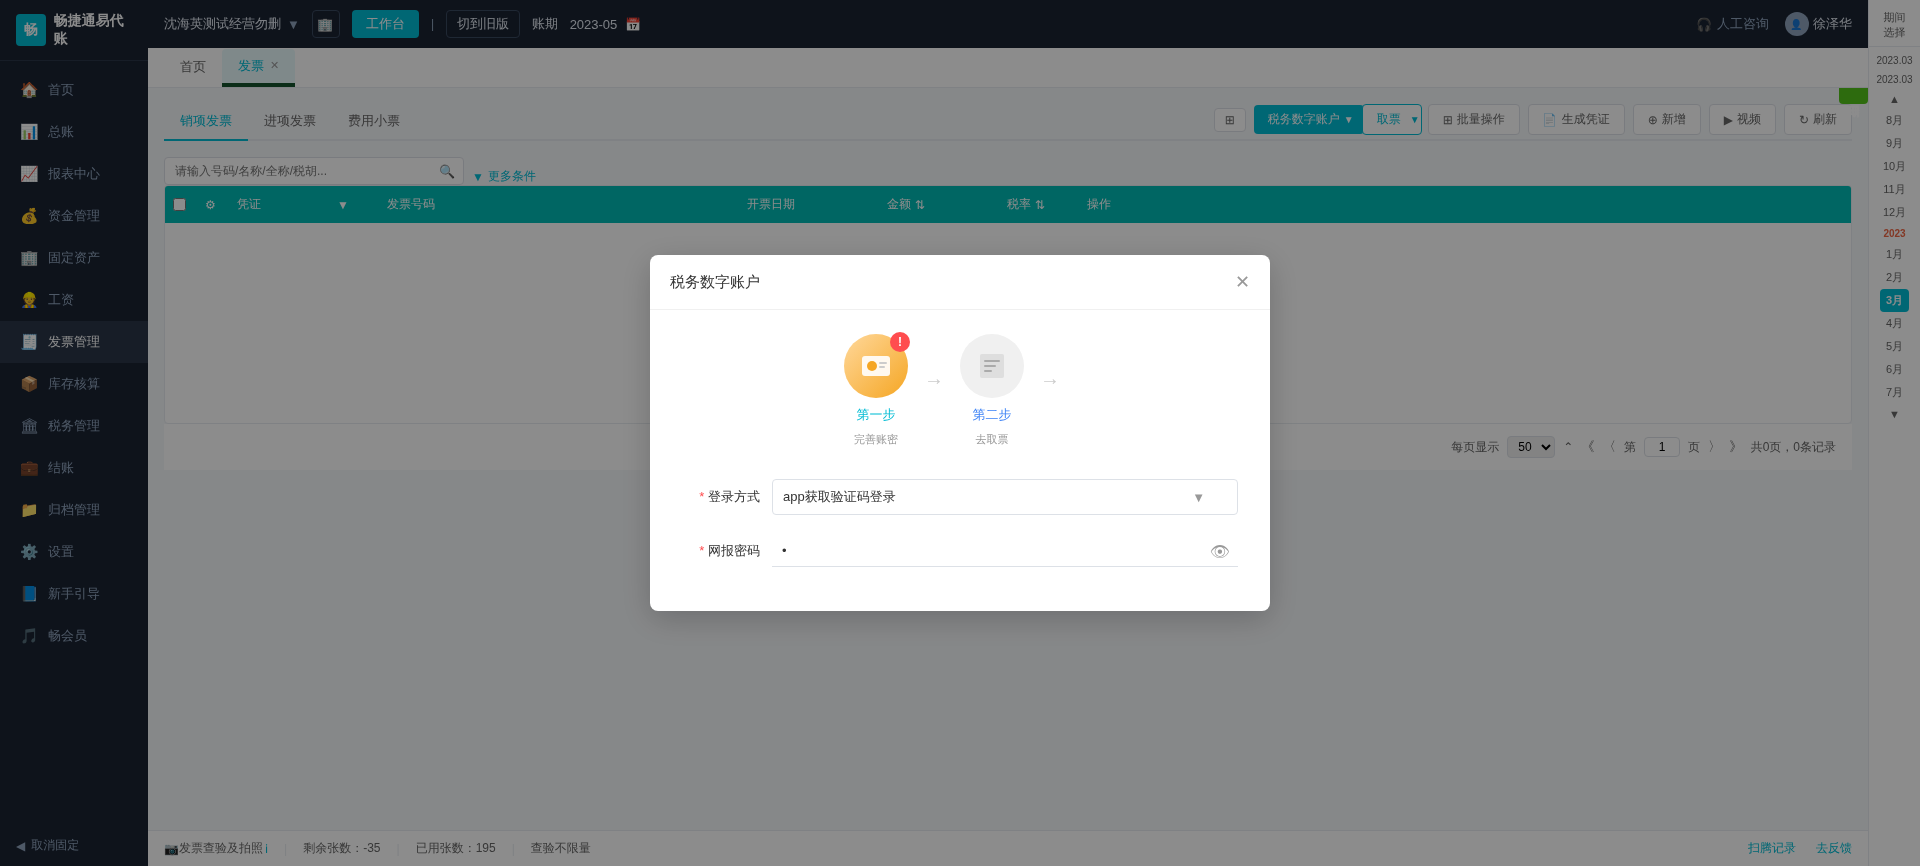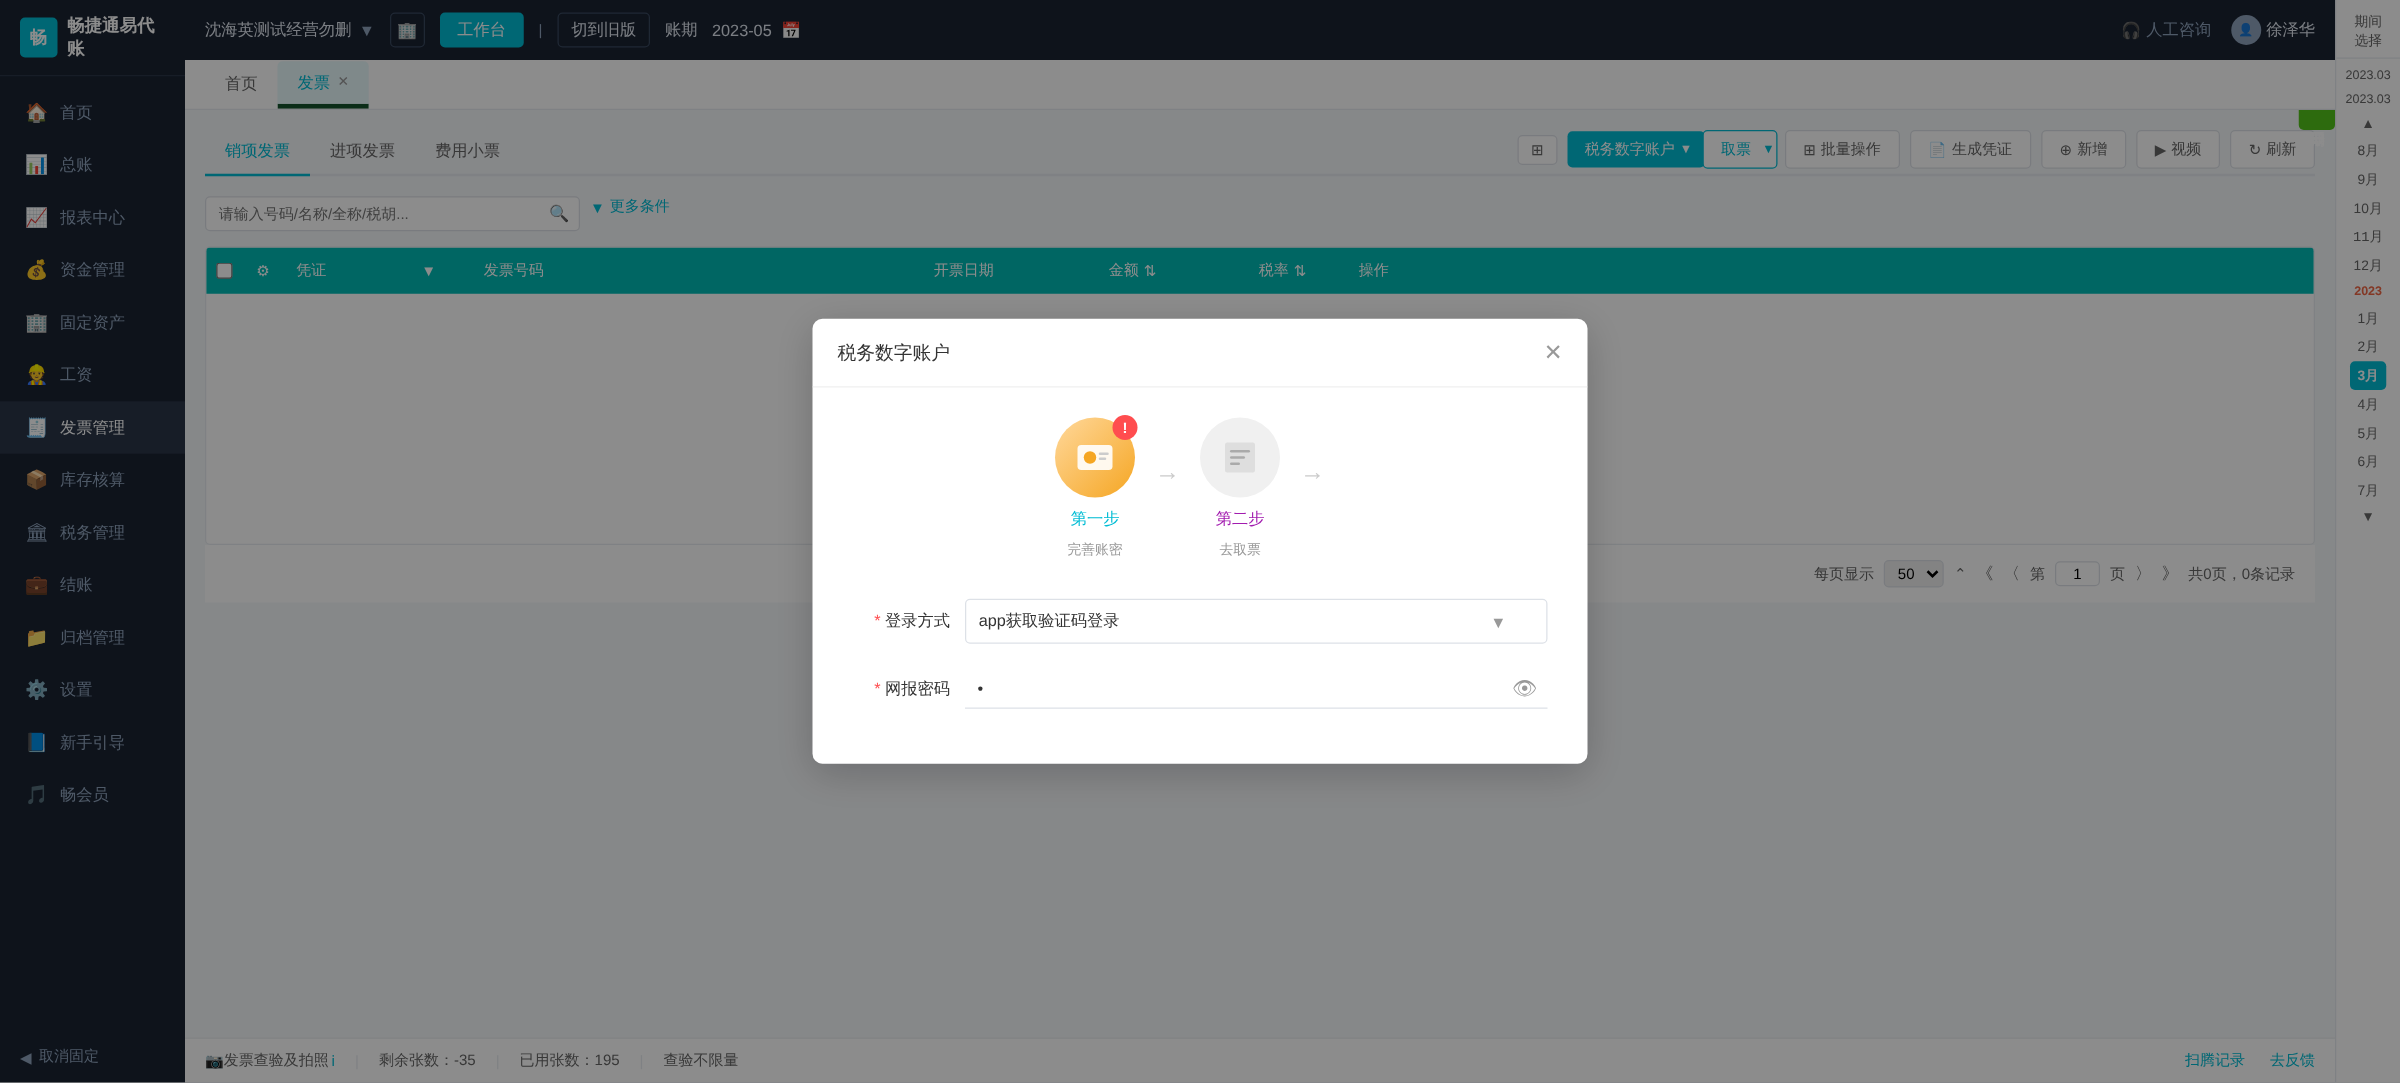--- a/index.html
+++ b/index.html
@@ -38,21 +38,21 @@
 
     
     .content { flex: 1; padding: 16px; overflow: auto; background: #f5f7fa; }
 
     
     .sub-tabs { display: flex; gap: 0; margin-bottom: 16px; border-bottom: 2px solid #e8ecf0; }
     .sub-tab { padding: 8px 16px; color: #666; cursor: pointer; font-size: 13px; border-bottom: 2px solid transparent; margin-bottom: -2px; }
     .sub-tab.active { color: #00bcd4; border-bottom: 2px solid #00bcd4; }
 
     
-    .toolbar { display: flex; align-items: flex-start; gap: 8px; margin-bottom: 12px; }
+    .toolbar { display: flex; align-items: flex-end; gap: 8px; }
     .toolbar-search { flex: 1; max-width: 300px; position: relative; }
     .toolbar-search input { width: 100%; padding: 6px 30px 6px 10px; border: 1px solid #dde1e7; border-radius: 4px; font-size: 12px; color: #999; }
     .toolbar-search-icon { position: absolute; right: 8px; top: 50%; transform: translateY(-50%); color: #bbb; }
     .toolbar-filter { color: #00bcd4; font-size: 12px; cursor: pointer; display: flex; align-items: center; gap: 4px; }
     .btn-teal { background: #00bcd4; color: white; border: none; border-radius: 4px; padding: 6px 14px; font-size: 12px; cursor: pointer; display: flex; align-items: center; gap: 4px; }
     .btn-teal-outline { background: white; color: #00bcd4; border: 1px solid #00bcd4; border-radius: 4px; padding: 6px 14px; font-size: 12px; cursor: pointer; display: flex; align-items: center; gap: 4px; }
     .btn-outline { background: white; color: #666; border: 1px solid #dde1e7; border-radius: 4px; padding: 6px 14px; font-size: 12px; cursor: pointer; display: flex; align-items: center; gap: 4px; }
 
     
     .table-container { background: white; border-radius: 4px; overflow: hidden; border: 1px solid #e8ecf0; }
@@ -77,21 +77,21 @@
 
     
     .steps { display: flex; align-items: center; justify-content: center; gap: 0; margin-bottom: 32px; }
     .step { display: flex; flex-direction: column; align-items: center; gap: 8px; }
     .step-icon-wrap { width: 64px; height: 64px; border-radius: 50%; display: flex; align-items: center; justify-content: center; position: relative; }
     .step-icon-wrap.active { background: linear-gradient(135deg, #ffd89b, #f5a623); }
     .step-icon-wrap.inactive { background: #f0f0f0; }
     .step-badge { position: absolute; top: -2px; right: -2px; width: 20px; height: 20px; background: #ff4d4f; border-radius: 50%; display: flex; align-items: center; justify-content: center; color: white; font-size: 12px; font-weight: bold; }
     .step-arrow { color: #ccc; font-size: 20px; margin: 0 16px; margin-bottom: 24px; }
     .step-label { font-size: 13px; color: #00bcd4; font-weight: 500; }
-    .step-label.inactive { color: #a21caf; }
+    .step-label.inactive { color: #3b82f6; }
     .step-sub { font-size: 11px; color: #999; }
 
     
     .form-row { display: flex; align-items: center; margin-bottom: 20px; }
     .form-label { width: 90px; font-size: 13px; color: #333; text-align: right; padding-right: 12px; flex-shrink: 0; }
     .form-field { flex: 1; }
     .form-select { width: 100%; padding: 8px 32px 8px 10px; border: 1px solid #dde1e7; border-radius: 4px; font-size: 13px; color: #333; background: white; cursor: pointer; display: flex; align-items: center; justify-content: space-between; }
     .form-input { width: 100%; padding: 8px 10px; border: none; border-bottom: 1px solid #dde1e7; font-size: 13px; color: #333; outline: none; background: transparent; }
     .form-input::placeholder { color: #bbb; }
     .password-field { position: relative; }
@@ -331,21 +331,21 @@
 </div>
 
 <div style="width:52px;background:#fff;border-left:1px solid #e8ecf0;display:flex;flex-direction:column;align-items:center;padding:4px 0;overflow-y:auto;flex-shrink:0;">
   <div style="writing-mode:horizontal-tb;font-size:11px;color:#666;padding:6px 2px;text-align:center;font-weight:500;border-bottom:1px solid #e8ecf0;width:100%;margin-bottom:4px;">期间<br>选择</div>
   <div style="font-size:10px;color:#666;padding:4px 2px;text-align:center;cursor:pointer;">2023.03</div>
   <div style="font-size:10px;color:#666;padding:4px 2px;text-align:center;cursor:pointer;">2023.03</div>
   <div style="font-size:11px;color:#666;padding:4px 2px;text-align:center;cursor:pointer;">▲</div>
   <div style="font-size:11px;color:#666;padding:4px 2px;text-align:center;cursor:pointer;">8月</div>
   <div style="font-size:11px;color:#666;padding:4px 2px;text-align:center;cursor:pointer;">9月</div>
   <div style="font-size:11px;color:#666;padding:4px 2px;text-align:center;cursor:pointer;">10月</div>
-  <div style="font-size:11px;color:#666;padding:4px 2px;text-align:center;cursor:pointer;font-family:Liberation Mono, monospace;">11月</div>
+  <div style="font-size:11px;color:#666;padding:4px 2px;text-align:center;cursor:pointer;">11月</div>
   <div style="font-size:11px;color:#666;padding:4px 2px;text-align:center;cursor:pointer;">12月</div>
   <div style="font-size:10px;color:#e64;padding:4px 2px;text-align:center;font-weight:bold;">2023</div>
   <div style="font-size:11px;color:#666;padding:4px 2px;text-align:right;cursor:pointer;">1月</div>
   <div style="font-size:11px;color:#666;padding:4px 2px;text-align:left;cursor:pointer;">2月</div>
   <div style="font-size:11px;color:white;background:#00bcd4;border-radius:4px;padding:4px 6px;text-align:center;cursor:pointer;font-weight:bold;">3月</div>
   <div style="font-size:11px;color:#666;padding:4px 2px;text-align:left;cursor:pointer;">4月</div>
   <div style="font-size:11px;color:#666;padding:4px 2px;text-align:center;cursor:pointer;">5月</div>
   <div style="font-size:11px;color:#666;padding:4px 2px;text-align:center;cursor:pointer;">6月</div>
   <div style="font-size:11px;color:#666;padding:4px 2px;text-align:center;cursor:pointer;">7月</div>
   <div style="font-size:11px;color:#666;padding:4px 2px;text-align:center;cursor:pointer;">▼</div>

